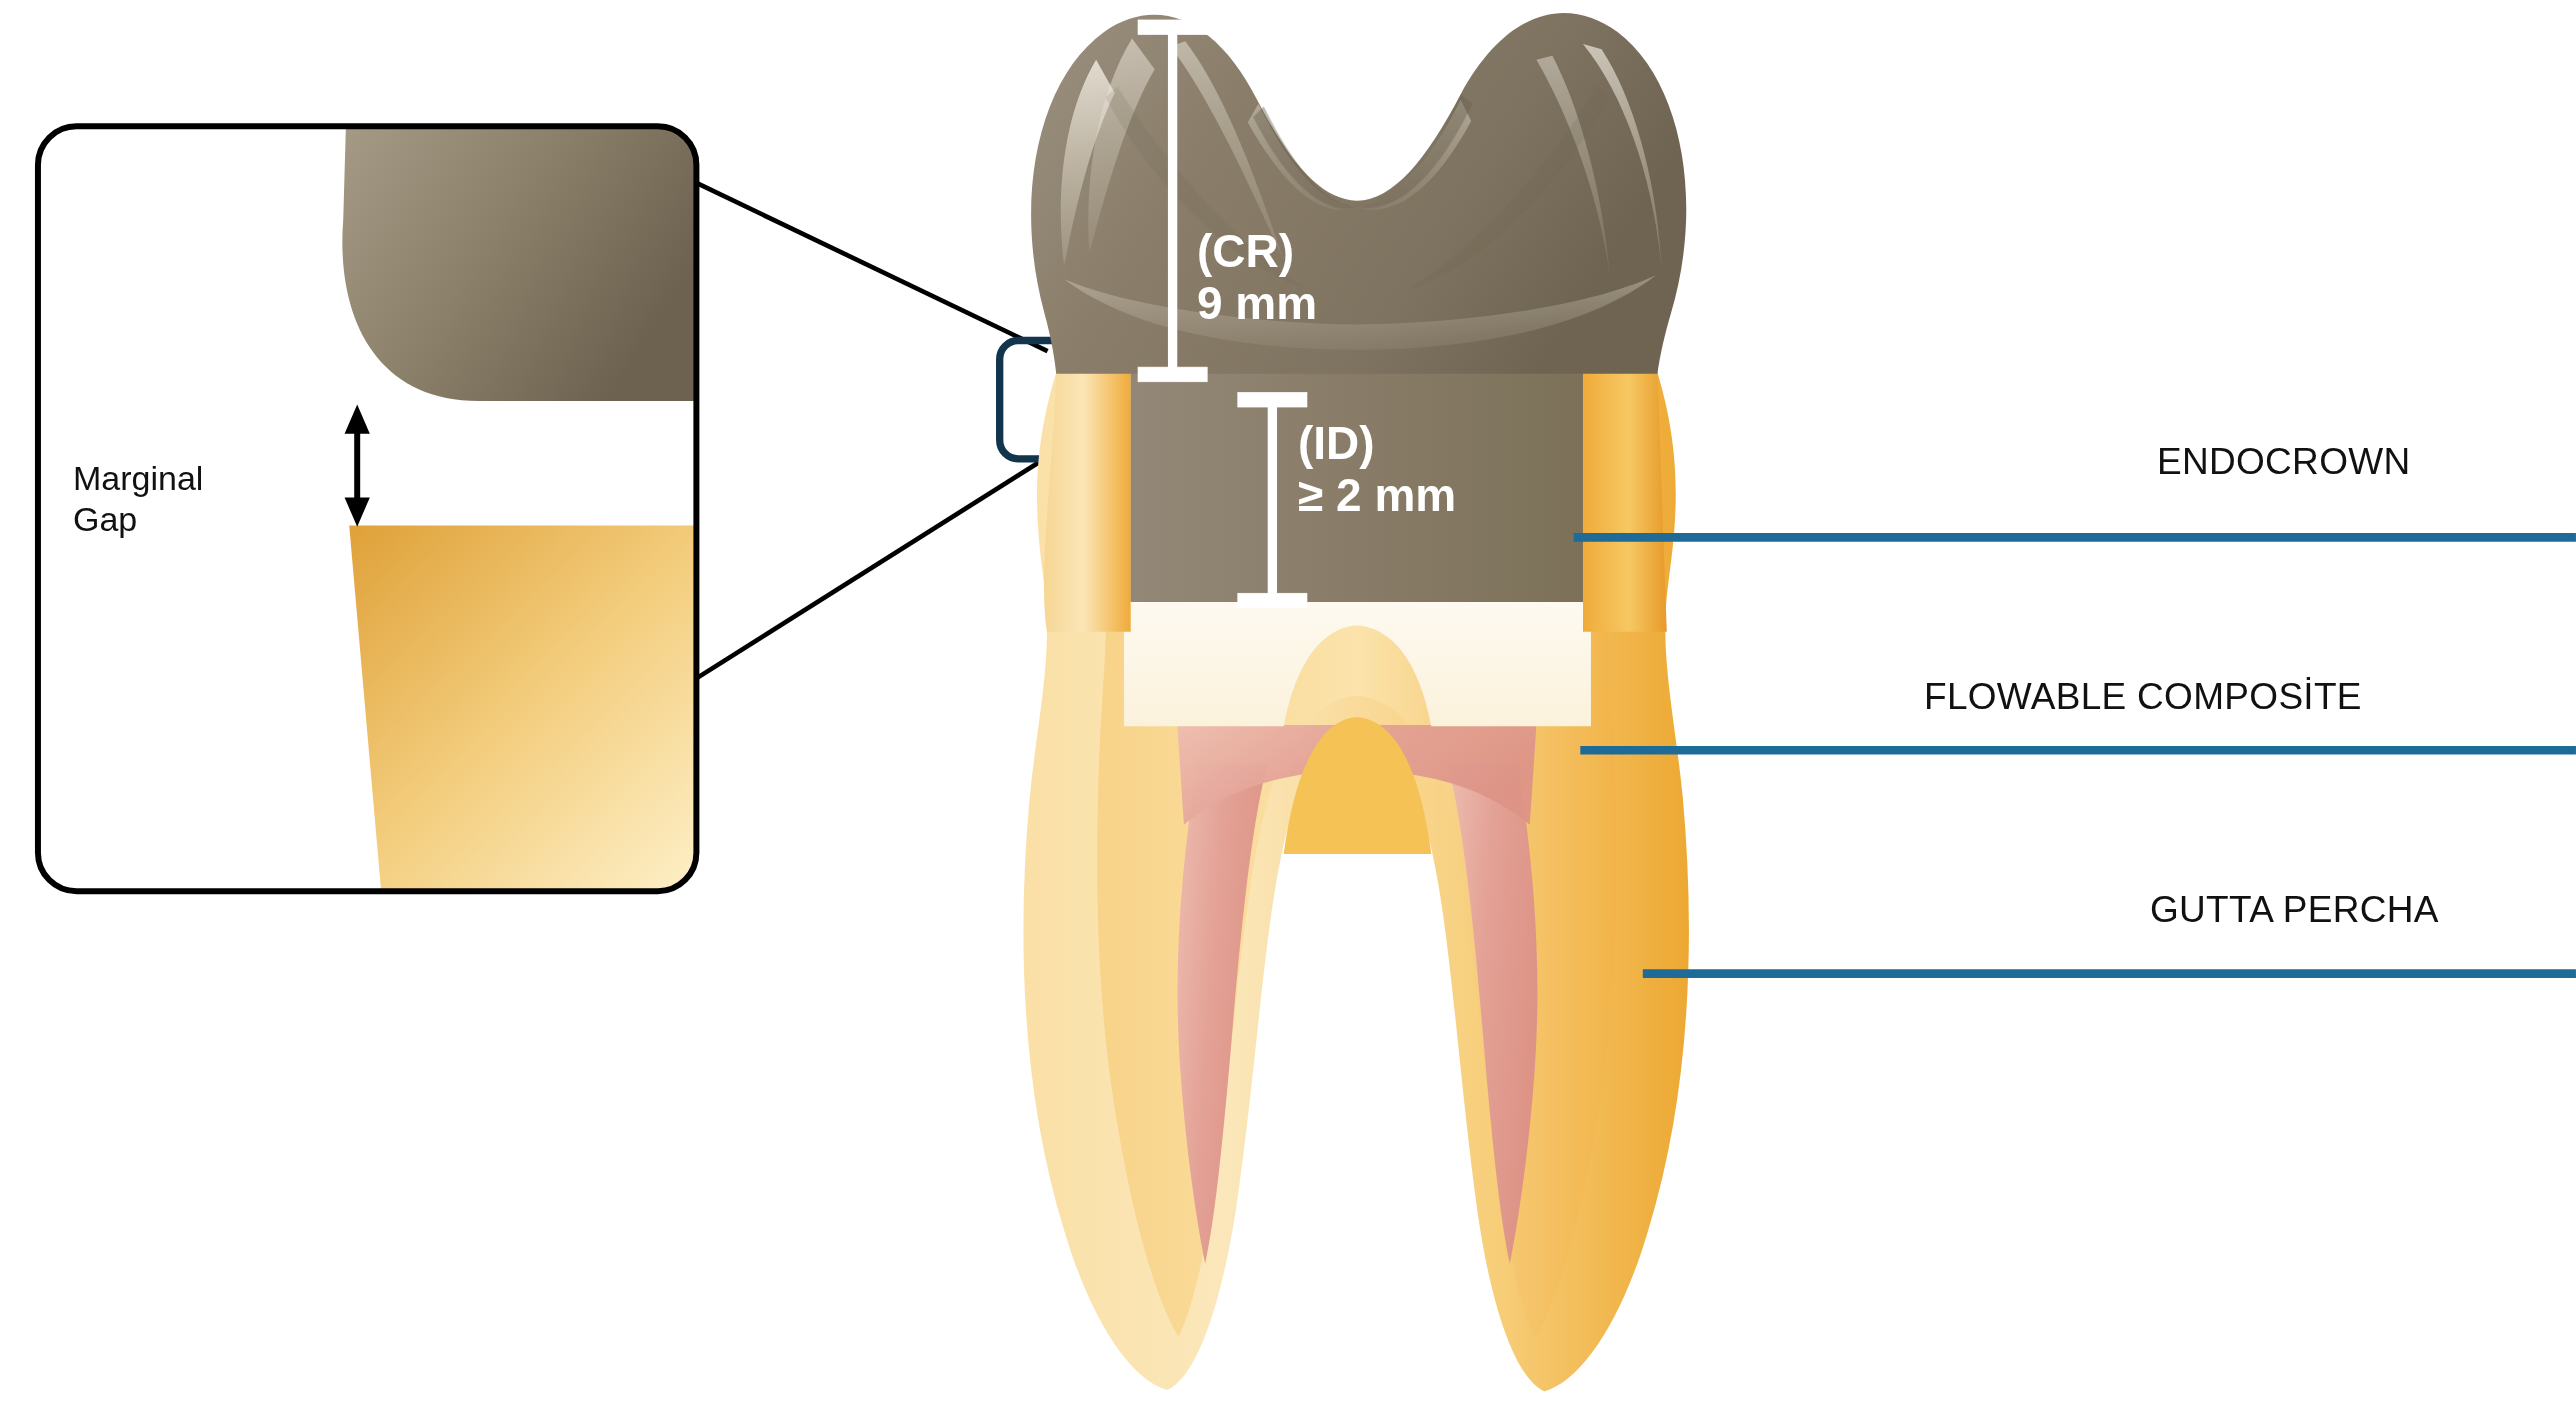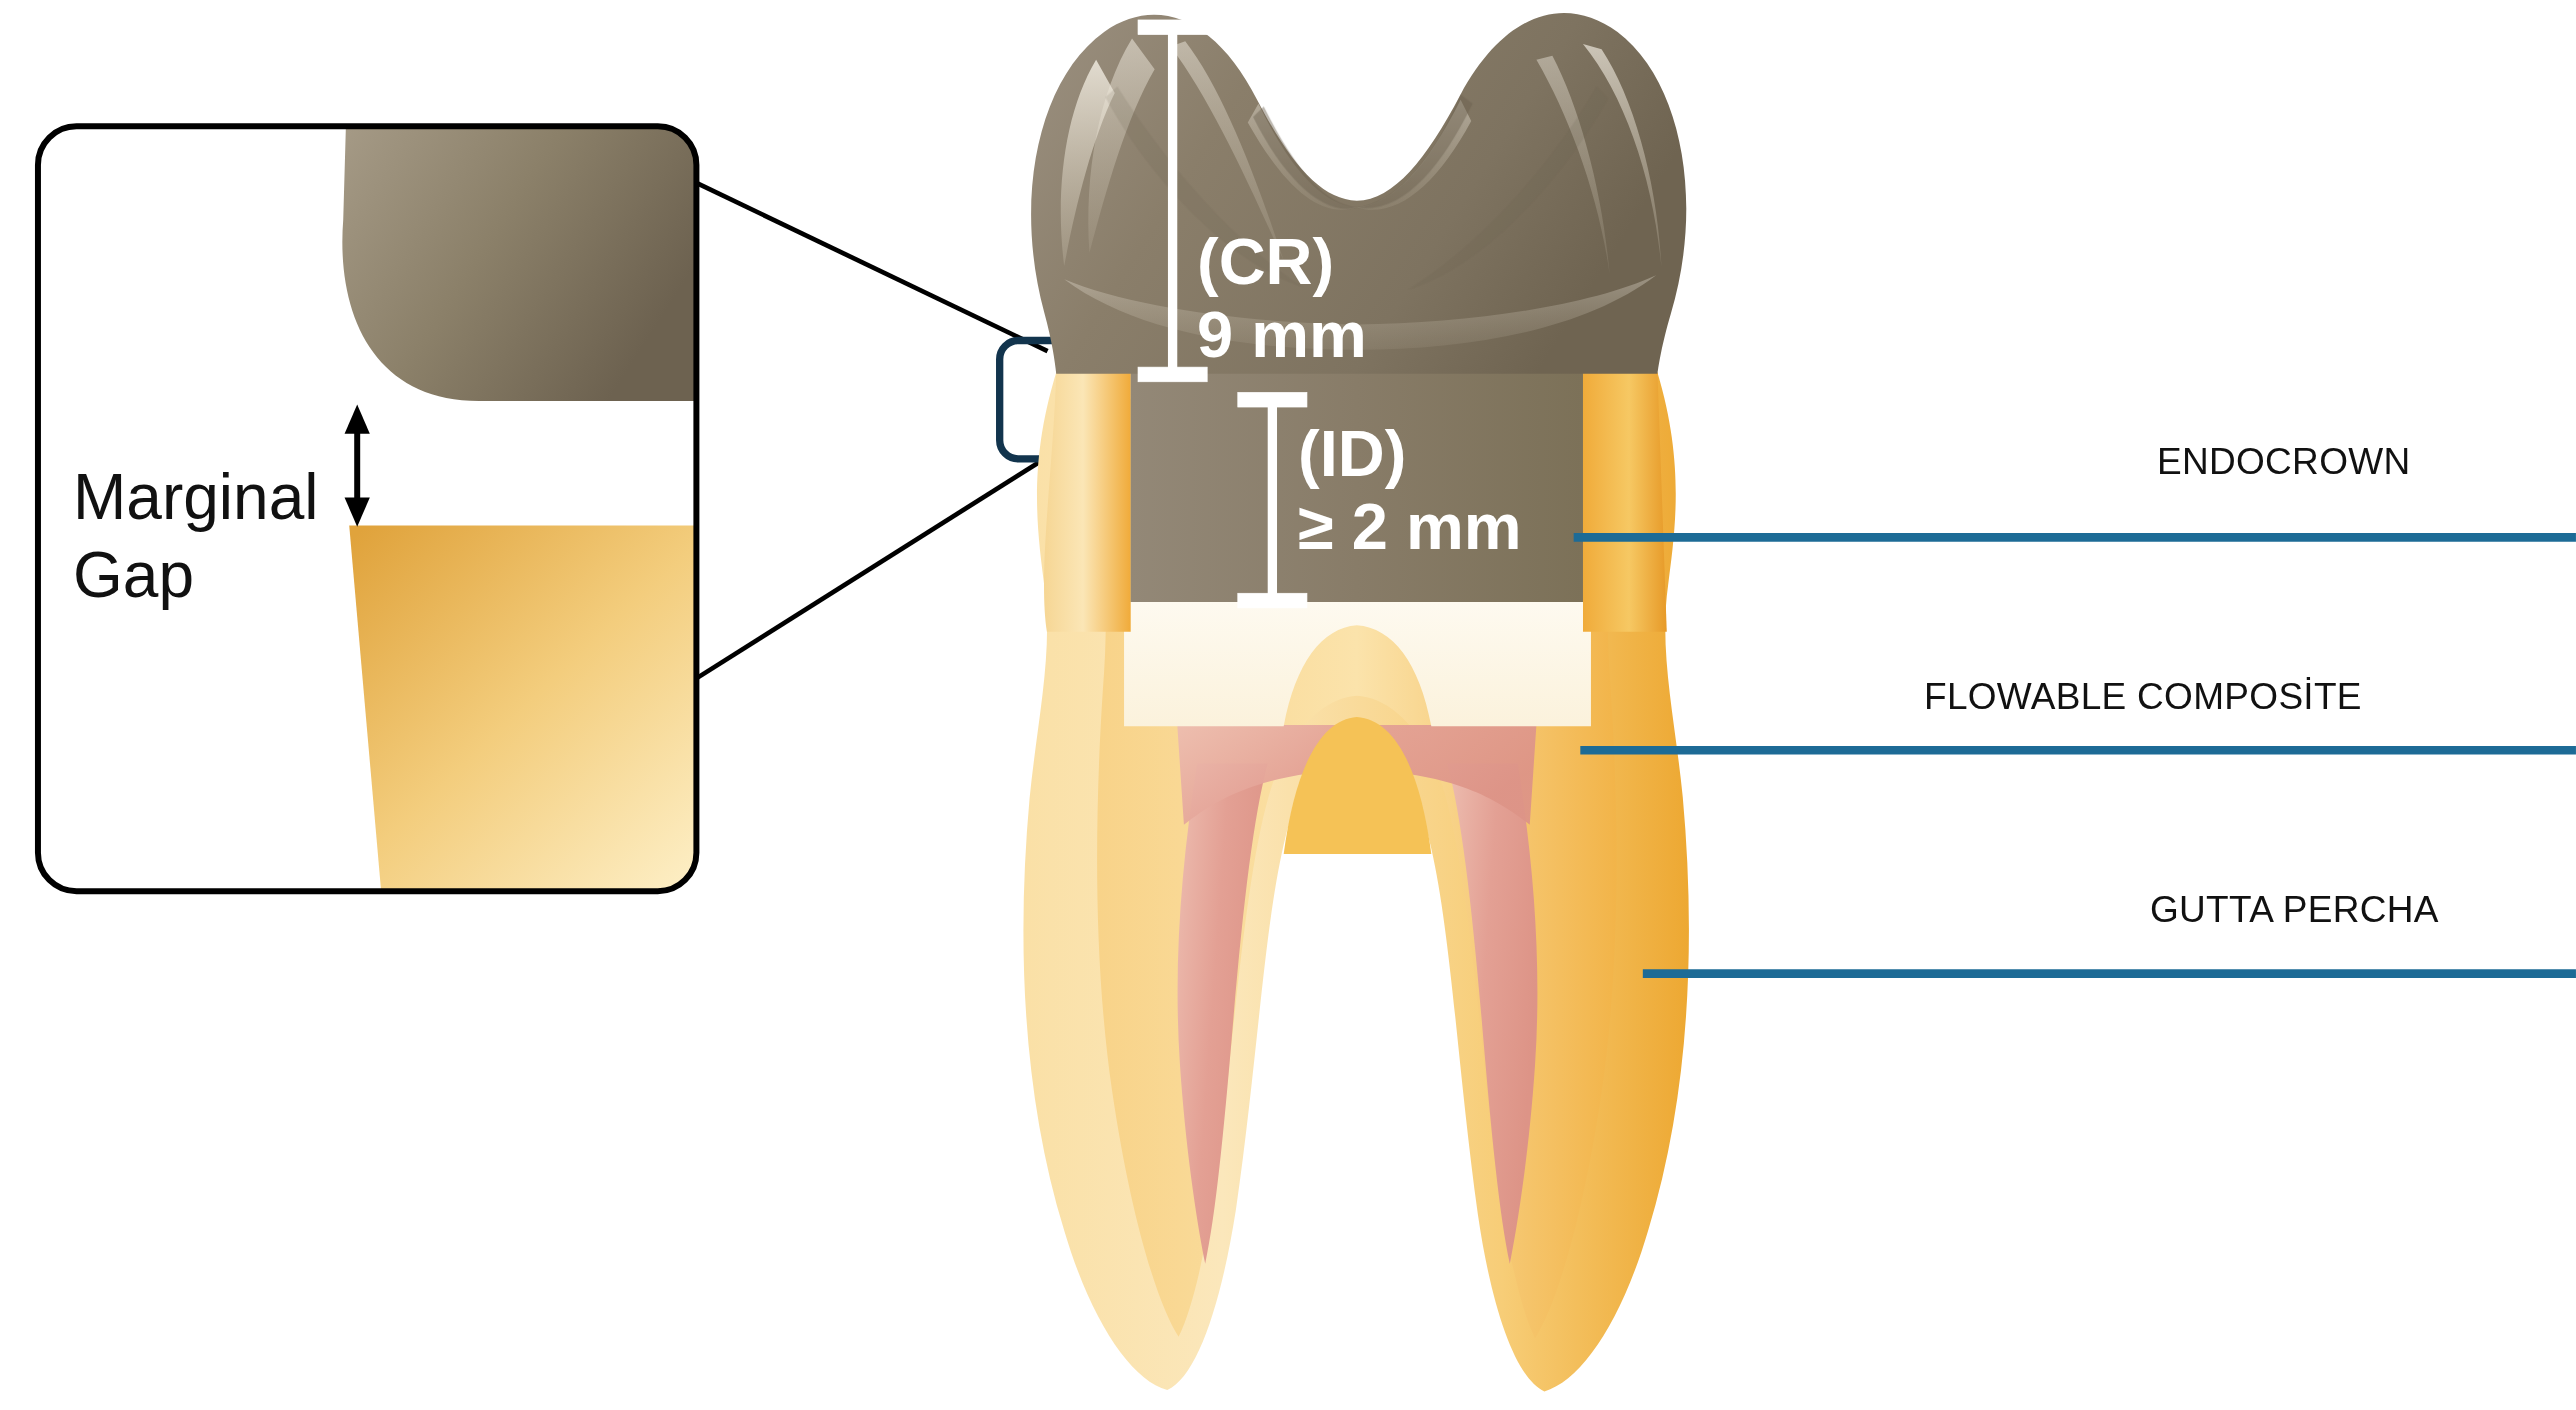--- a/index.html
+++ b/index.html
@@ -2,23 +2,23 @@
 <html style="font-size:10.6px"><head>
 <meta charset="utf-8">
 <style>
   html,body{margin:0;padding:0;background:#ffffff;}
   body{width:2576px;height:1410px;overflow:hidden;
        font-family:"Liberation Sans","DejaVu Sans",sans-serif;}
   #stage{position:relative;width:2576px;height:1410px;background:#fff;}
   #stage svg{position:absolute;left:0;top:0;}
   .lbl{position:absolute;color:#111;white-space:nowrap;}
   .side-label{font-size:37px;letter-spacing:0.3px;}
-  .inset-label{font-size:64px;line-height:1.22;color:#111;}
+  .inset-label{font-size:34px;line-height:1.22;color:#111;}
   .dim{position:absolute;color:#ffffff;font-weight:bold;white-space:nowrap;
-       font-size:65px;line-height:1.12;}
+       font-size:46px;line-height:1.12;}
 </style>
 </head>
 <body>
 
 <div id="stage">
 
 <svg width="2576" height="1410" viewBox="0 0 3873 2120">
   <defs>
 
     <linearGradient id="gCrown" x1="0" y1="0" x2="1" y2="0.35">

